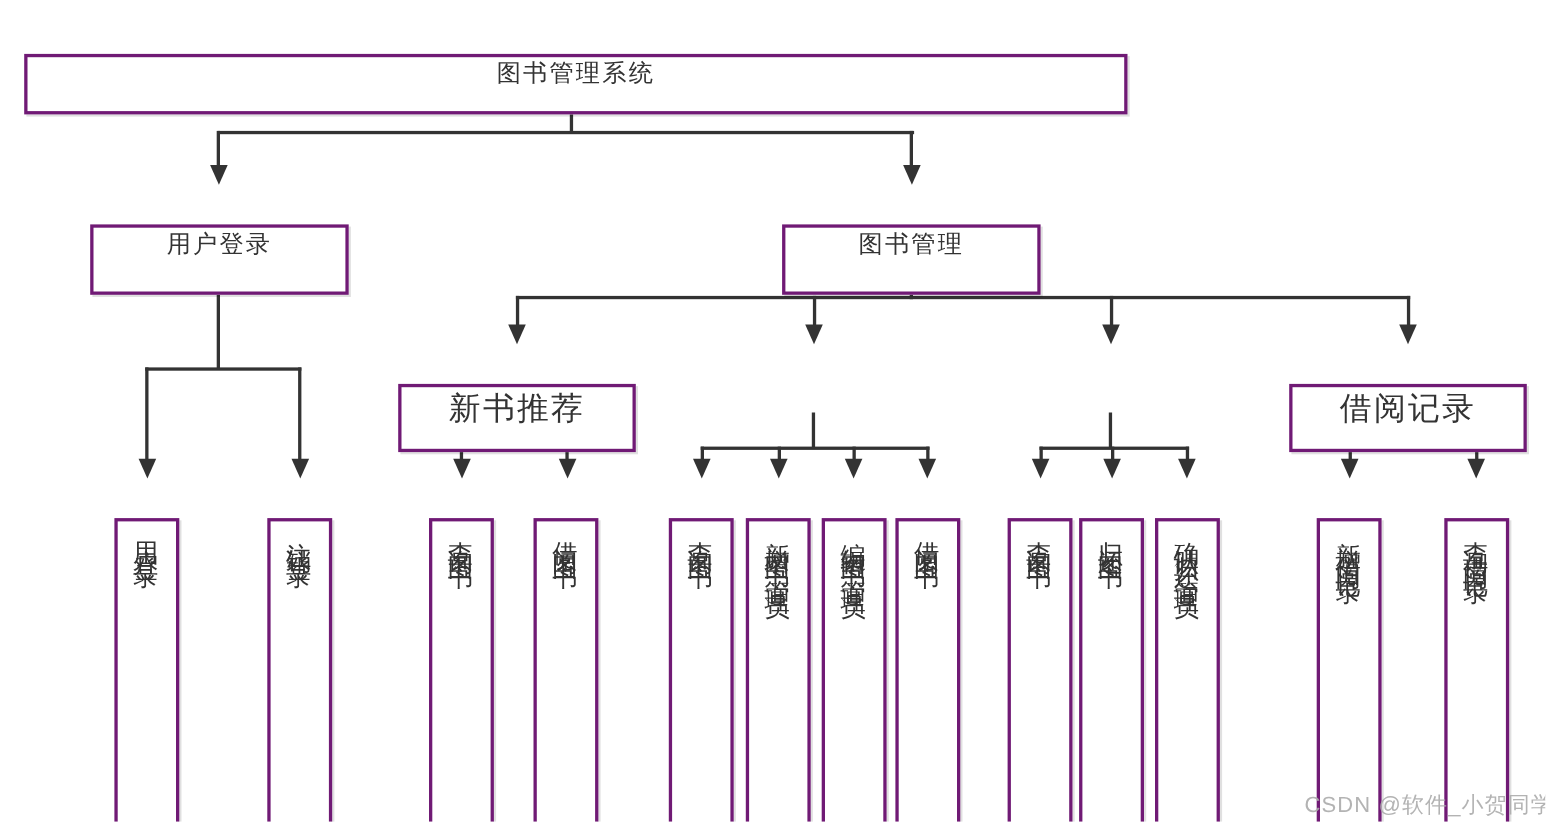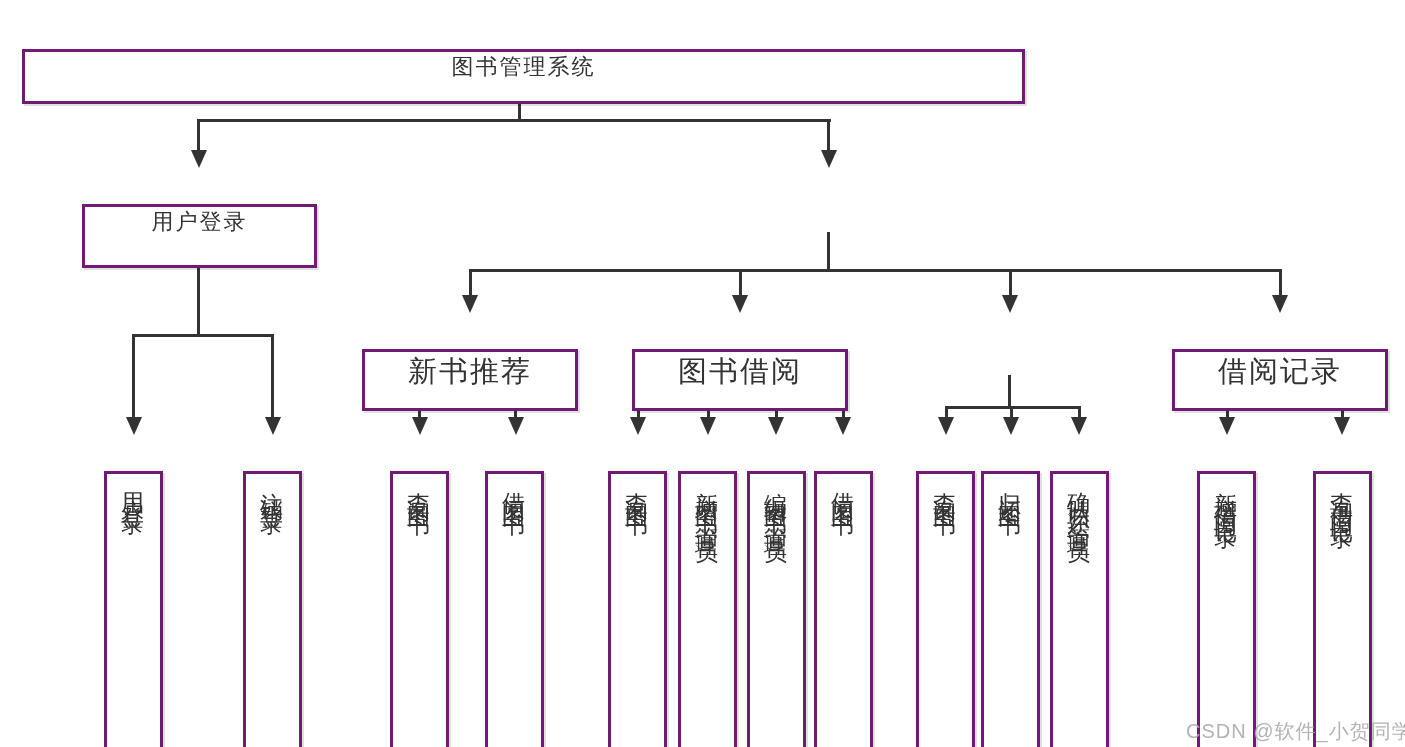--- a/index.html
+++ b/index.html
@@ -117,26 +117,26 @@
   <div class="line" style="left:1341px; top:406px; width:3px;   height:14px;"></div>
   <div class="tri" style="left:1334px; top:417px;"></div>
 
   <div class="box lvl1">
     <span>图书管理系统</span>
   </div>
 
   <div class="box lvl2" style="left:82px; top:168px;">
     <span>用户登录</span>
   </div>
+  <div class="box lvl2" style="left:711px; top:168px;">
+    <span>图书管理</span>
+  </div>
 
   <div class="box lvl3" style="left:362px;">
     <span>新书推荐</span>
-  </div>
-  <div class="box lvl3" style="left:632px;">
-    <span>图书借阅</span>
   </div>
   <div class="box lvl3" style="left:1172px;">
     <span>借阅记录</span>
   </div>
 
   <div class="box vbox" style="left:104px;">
     <span>用户登录</span>
   </div>
   <div class="box vbox" style="left:243px;">
     <span>注销登录</span>

